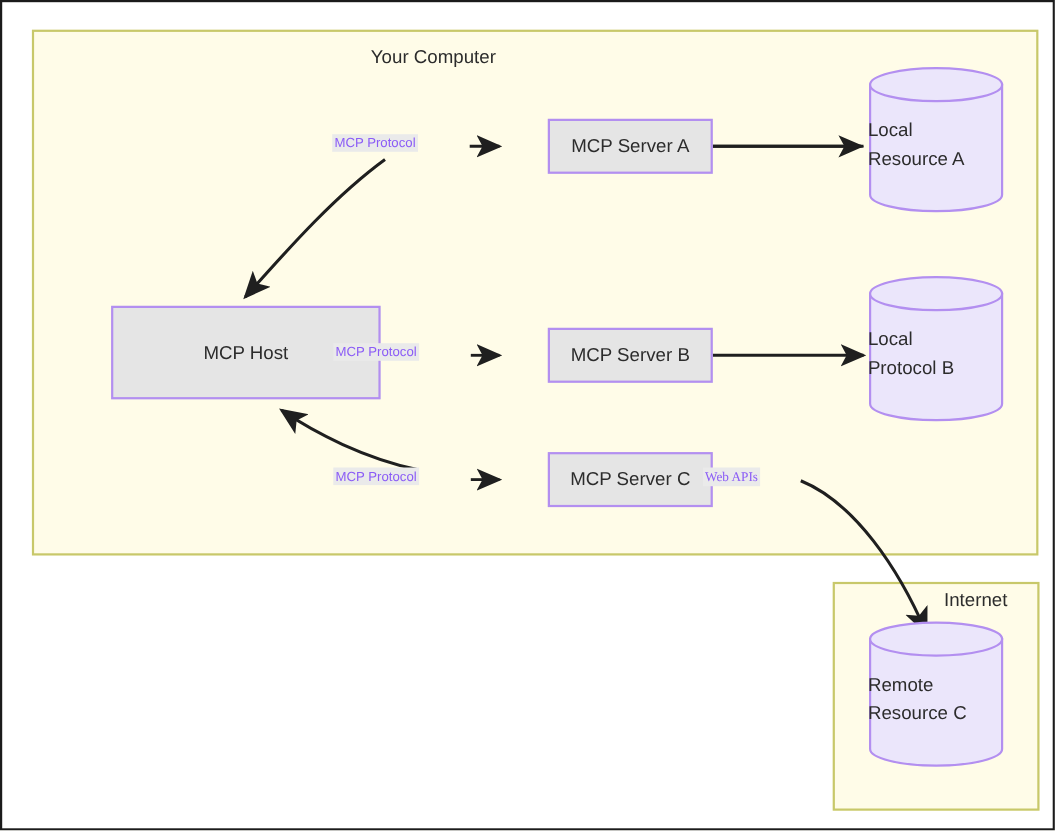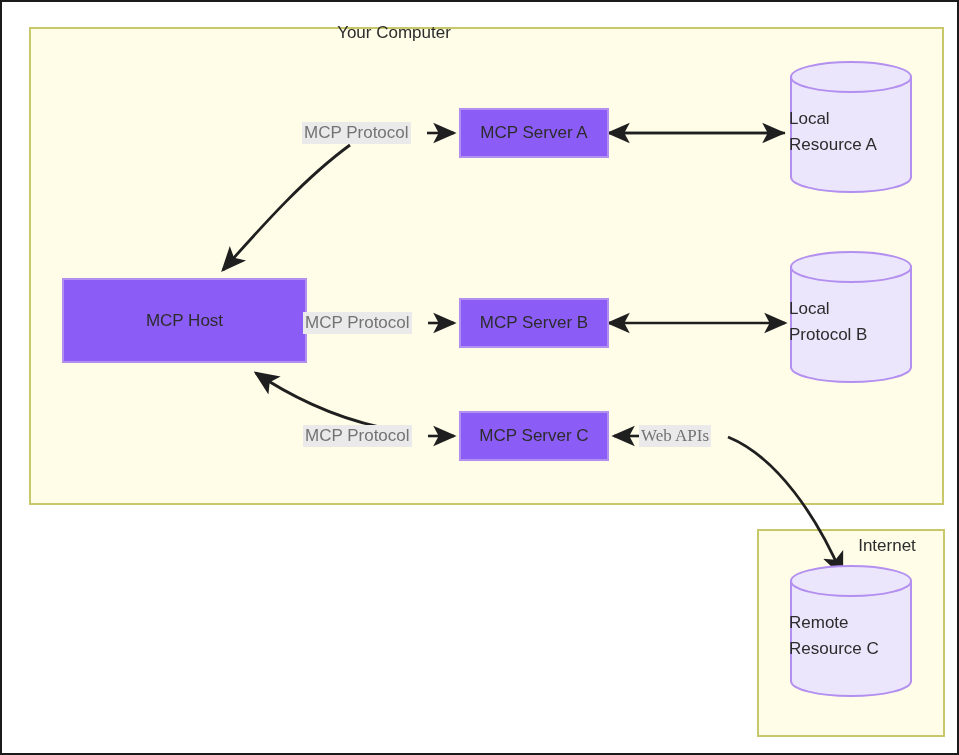--- a/index.html
+++ b/index.html
@@ -29,31 +29,32 @@
     position: absolute;
     left: 0;
     right: 0;
     text-align: center;
     font-size: 17px;
     color: #2c2c2c;
     white-space: nowrap;
   }
   .node-box {
     position: absolute;
-    background: #8b5cf6;
+    background: #e5e5e5;
     border: 2px solid #b38ff0;
     box-sizing: border-box;
     display: flex;
     flex-direction: column;
     align-items: center;
     justify-content: center;
     font-size: 17px;
     color: #2c2c2c;
     line-height: 1.5;
     white-space: nowrap;
+    margin-left: 39px;
   }
   .cylinder {
     position: absolute;
   }
   .cyl-svg {
     position: absolute;
     left: 0;
     top: 0;
   }
   .cyl-label {
@@ -61,42 +62,42 @@
     left: 0;
     right: 0;
     font-size: 17px;
     color: #2c2c2c;
     line-height: 1.55;
     white-space: nowrap;
   }
   .edge-label {
     position: absolute;
     background: #eaeaea;
-    font-size: 17px;
-    color: #737373;
+    font-size: 12px;
+    color: #8b5cf6;
     white-space: nowrap;
     padding: 1px 2px;
     box-sizing: border-box;
   }
   #arrows {
     position: absolute;
     left: 0;
     top: 0;
     width: 959px;
     height: 755px;
     pointer-events: none;
   }
 </style>
 </head>
 <body>
 
 <div id="canvas">
 
   <div class="zone" style="left:27px; top:25px; width:915px; height:478px;"></div>
-  <div class="zone-title" style="left:27px; top:21px; width:730px;">Your Computer</div>
+  <div class="zone-title" style="left:27px; top:40px; width:730px;">Your Computer</div>
 
   <div class="zone" style="left:755px; top:527px; width:188px; height:208px;"></div>
   <div class="zone-title" style="left:755px; top:534px; width:188px;padding-left:36px;">Internet</div>
 
   <svg id="arrows" viewBox="0 0 959 755" xmlns="http://www.w3.org/2000/svg">
     <defs>
       <marker id="ah" markerWidth="9" markerHeight="9" refX="8" refY="4.5" orient="auto" markerUnits="strokeWidth">
         <path d="M0,0.6 L9,4.5 L0,8.4 L2.1,4.5 Z" fill="#1f1f1f"></path>
       </marker>
     </defs>

